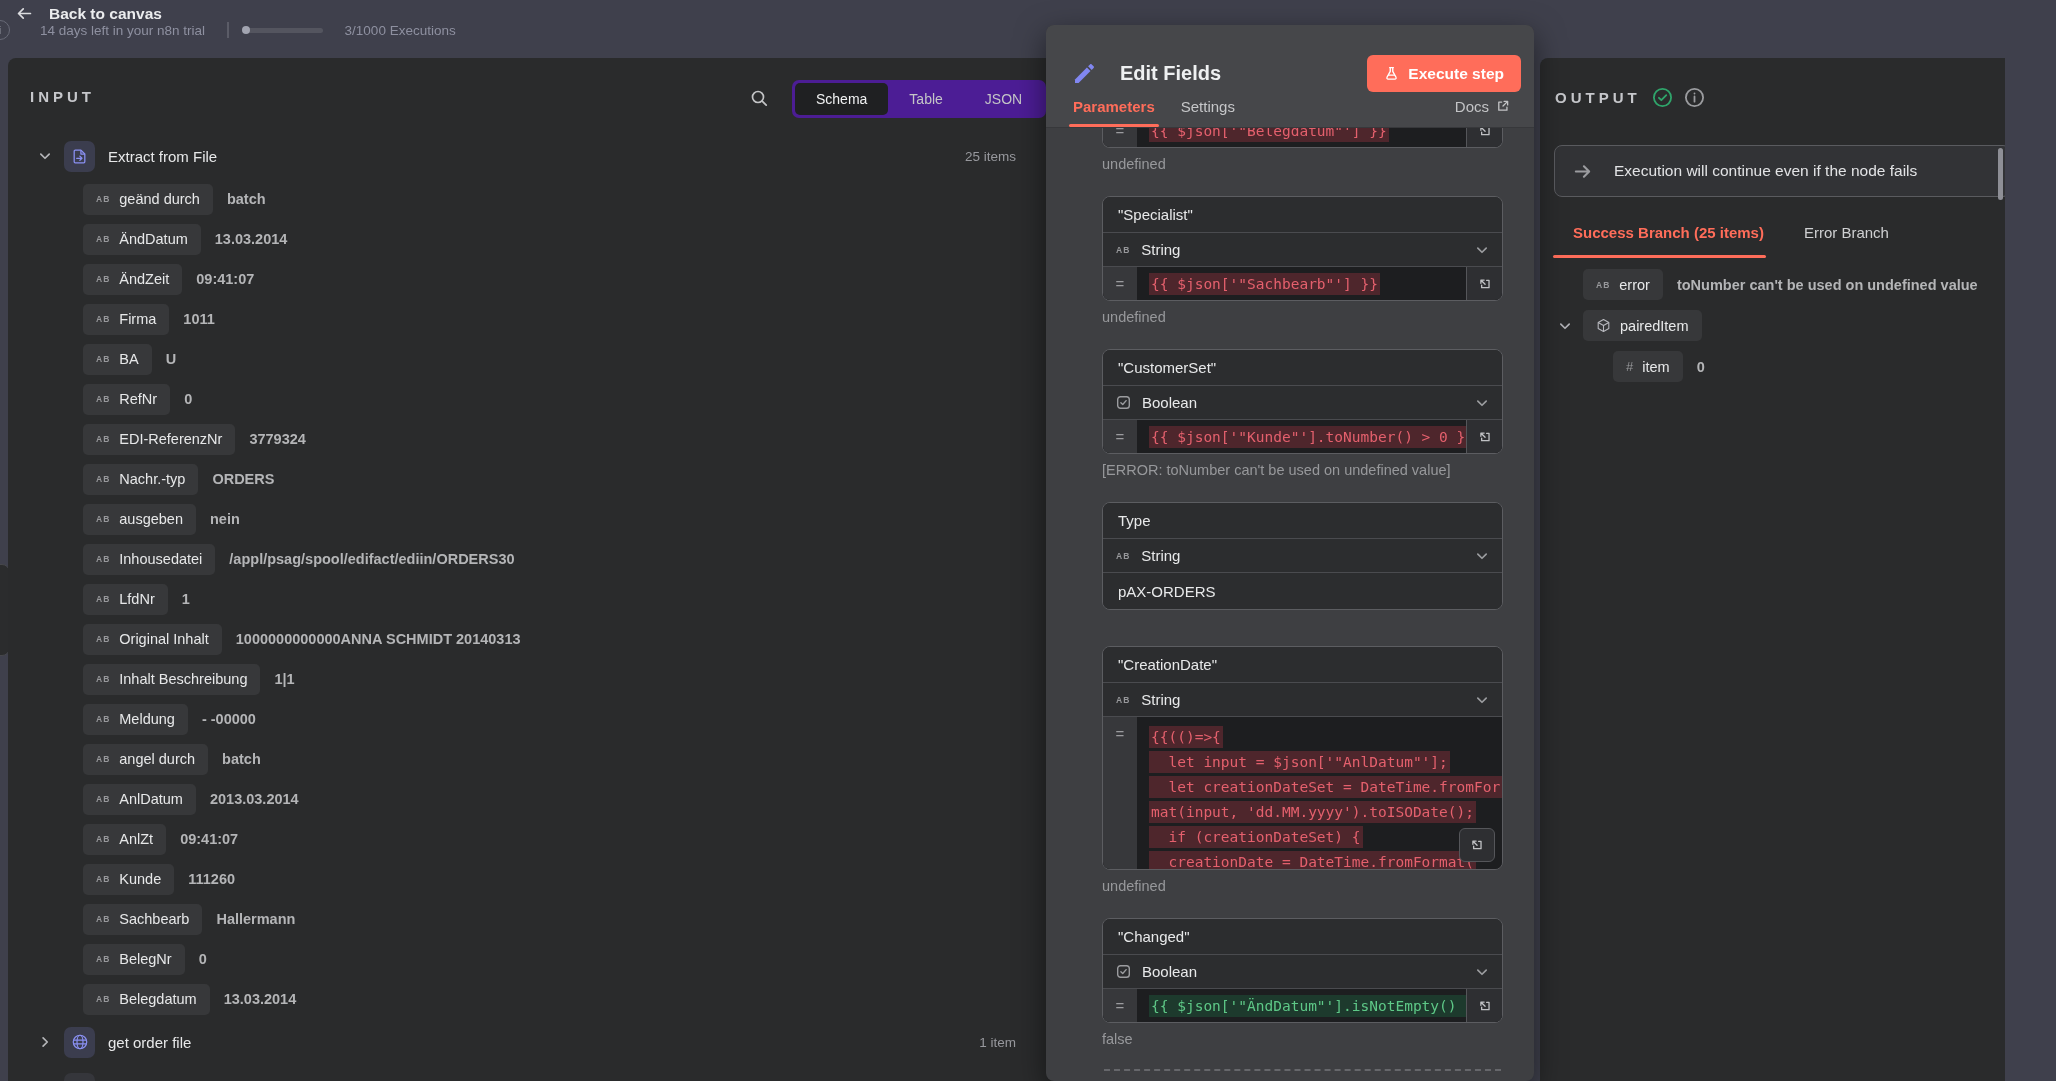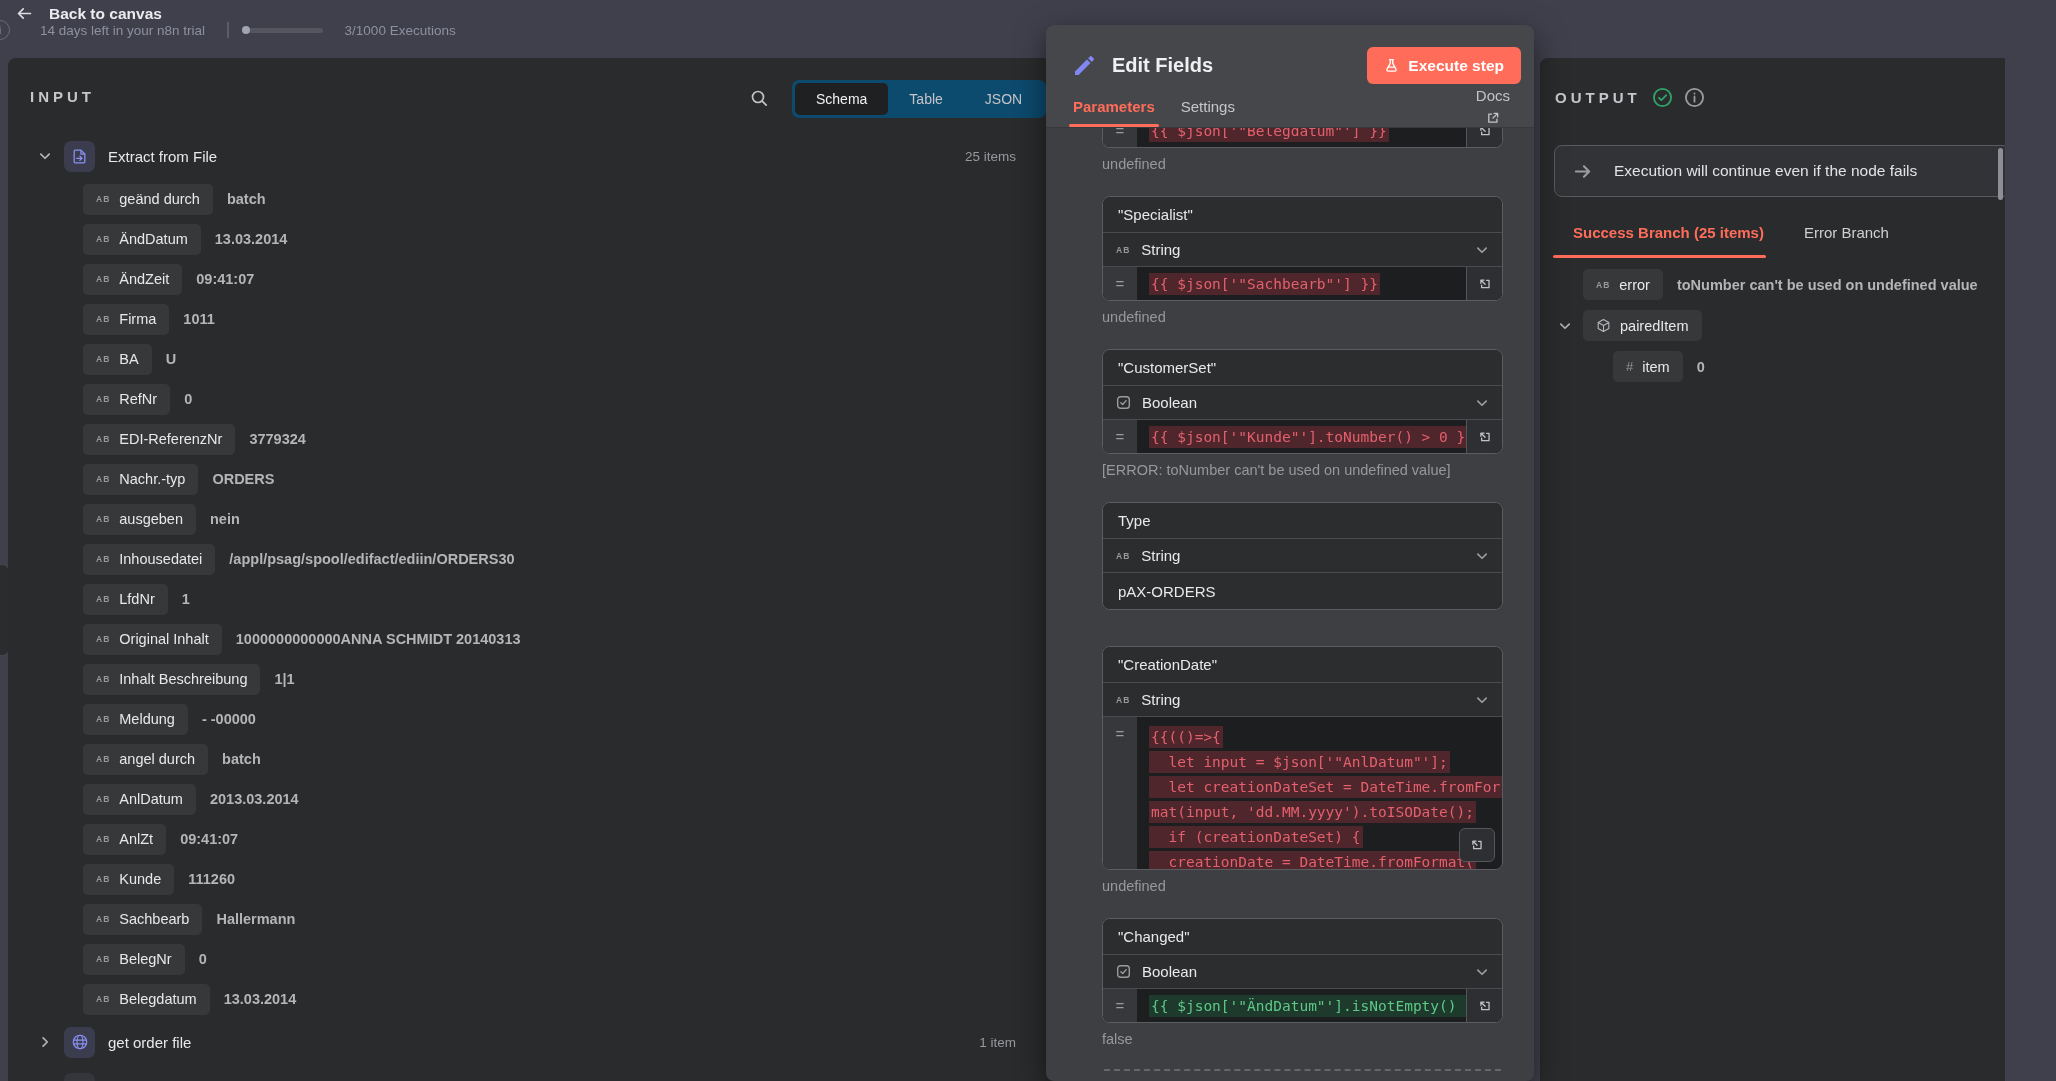--- a/index.html
+++ b/index.html
@@ -21,47 +21,47 @@
   .tb-exec { font-size:13.5px; color:#8e90a0; }
 
   
   .input-panel { position:absolute; left:8px; top:58px; width:1072px; height:1023px; background:#2a2b2c; border-radius:8px 8px 0 0; z-index:1; }
   .output-panel { position:absolute; left:1540px; top:58px; width:465px; height:1023px; background:#2a2b2c; border-radius:8px 0 0 0; z-index:1; overflow:hidden; }
   .main-panel { position:absolute; left:1046px; top:25px; width:488px; height:1056px; background:#3e3f42; border-radius:8px; z-index:2; box-shadow:0 10px 30px rgba(0,0,0,.5); overflow:hidden; }
 
   
   .ip-title { position:absolute; left:22px; top:30px; font-size:15px; font-weight:700; letter-spacing:4px; color:#c6c7cb; }
   .ip-search { position:absolute; left:742px; top:31px; color:#c3c4c6; cursor:pointer; }
-  .vtabs { position:absolute; left:784px; top:22px; height:38px; background:#0c4a6e; border-radius:7px; padding:3px; display:flex; }
+  .vtabs { position:absolute; left:784px; top:22px; height:38px; background:#4c1d95; border-radius:7px; padding:3px; display:flex; }
   .vtab { padding:0 21px; height:32px; display:flex; align-items:center; font-size:14px; border-radius:5px; color:#c4c5c7; cursor:pointer; }
   .vtab.active { background:#1f2022; color:#f0f1f2; }
   .tree { position:absolute; left:0; right:0; top:75px; bottom:0; overflow:hidden; }
   .node-row { display:flex; align-items:center; height:46px; padding-left:30px; position:relative; }
   .node-row .chev { width:16px; color:#b5b6b9; margin-right:10px; cursor:pointer; }
   .nicon { width:31px; height:31px; border-radius:7px; background:#3b3d4e; display:flex; align-items:center; justify-content:center; color:#8a90f2; flex:none; }
   .nicon.neutral { background:#35363b; }
   .node-row .nlabel { margin-left:13px; font-size:15px; color:#e7e8e9; }
   .node-row .count { position:absolute; right:64px; color:#97989d; font-size:13.5px; }
   .field-row { display:flex; align-items:center; height:40px; padding-left:75px; }
   .pill { display:inline-flex; align-items:center; gap:9px; height:31px; padding:0 13px; background:#37383a; border-radius:5px; color:#e7e8e9; font-size:14.5px; white-space:pre; }
   .ticon { font-size:8.5px; font-weight:700; letter-spacing:1px; color:#97989b; }
   .val { margin-left:14px; color:#b4b5b7; font-size:14.5px; white-space:pre;font-weight:bold; }
 
   
   .main-header { position:absolute; top:0; left:0; right:0; height:103px; background:#46474a; border-radius:8px 8px 0 0; border-bottom:1px solid #37383b; z-index:3; }
-  .mh-top { display:flex; align-items:center; padding:22px 13px 0 26px; }
+  .mh-top { display:flex; align-items:center; padding:30px 13px 0 26px;gap:8px; }
   .pencil { color:#8187f1; }
   .mh-title { margin-left:16px; font-size:20px; font-weight:600; color:#eef0f1; cursor:text; }
   .exec-btn { margin-left:auto; display:flex; align-items:center; gap:9px; height:37px; padding:0 17px; background:#ff6d5a; border:none; border-radius:6px; color:#fff; font-size:15.5px; font-weight:600; font-family:inherit; cursor:pointer; }
   .mh-tabs { position:absolute; bottom:0; left:1px; right:0; height:42px; display:flex; align-items:center; padding:0 24px 0 26px; }
   .mtabs { display:flex; gap:26px; height:100%; align-items:center; }
   .mtab { font-size:15px; color:#c6c7c9; position:relative; height:100%; display:flex; align-items:center; cursor:pointer; }
   .mtab.active { color:#ff6d5a; font-weight:600; }
   .mtab.active::after { content:''; position:absolute; left:-4px; right:-4px; bottom:0; height:3px; background:#ff6d5a; border-radius:2px; }
-  .docs { margin-left:auto; display:flex; align-items:center; gap:7px; color:#c3c4c6; font-size:15px; cursor:pointer;flex-direction:column; }
+  .docs { margin-left:auto; display:flex; align-items:center; gap:7px; color:#c3c4c6; font-size:15px; cursor:pointer; }
   .main-body { position:absolute; top:103px; left:0; right:0; bottom:0; padding:0 31px 0 56px; overflow:hidden; }
 
   .pblock { border:1px solid #5c5d61; border-radius:8px; overflow:hidden; margin-top:24px; background:#2c2d2f; }
   .pblock.codeblock { margin-top:36px; }
   .pblock-partial { border:1px solid #5c5d61; border-top:none; border-radius:0 0 8px 8px; overflow:hidden; margin-top:-14px; }
   .prow-name { background:#2c2d2f; padding:0 15px; height:35px; display:flex; align-items:center; color:#e8e9ea; font-size:15px; cursor:text; }
   .prow-type { background:#2c2d2f; border-top:1px solid #4a4b4f; border-bottom:1px solid #4a4b4f; height:35px; display:flex; align-items:center; padding:0 13px; gap:11px; color:#e8e9ea; font-size:15px; cursor:pointer; }
   .prow-type .chev { margin-left:auto; color:#9b9c9f; }
   .cbicon { color:#9b9c9f; display:flex; }
   .prow-val { background:#2c2d2f; height:36px; display:flex; align-items:center; padding:0 15px; color:#e8e9ea; font-size:15px; cursor:text; }

